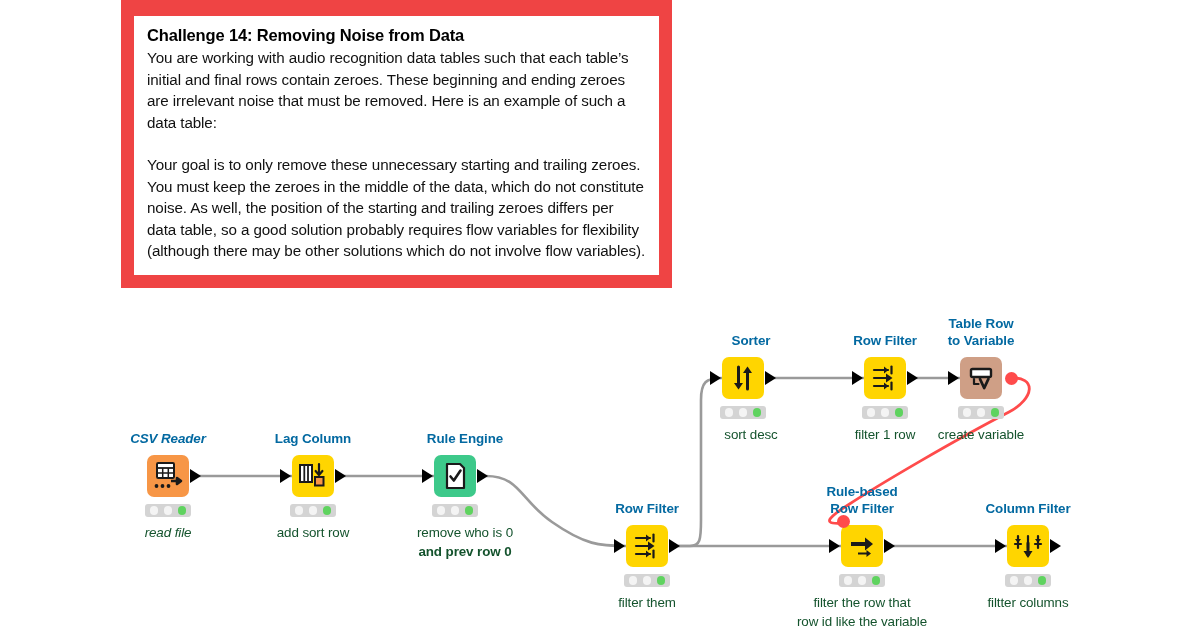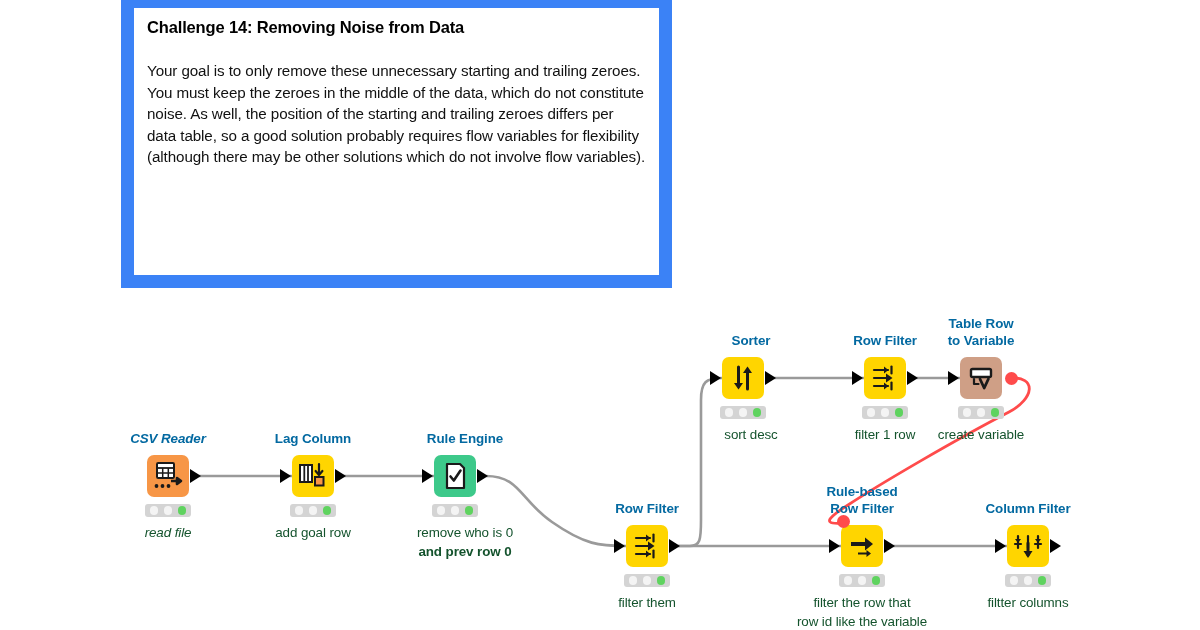--- a/index.html
+++ b/index.html
@@ -12,23 +12,23 @@
     overflow:hidden;
     -webkit-font-smoothing:antialiased;
   }
   #stage{position:absolute;left:0;top:0;width:1200px;height:630px;}
 
   
   .challenge-frame{
     position:absolute;
     left:121px;top:0px;
     width:551px;height:288px;
-    background:#3b82f6;
+    background:#ef4444;
     box-sizing:border-box;
-    padding:8px 13px 13px 13px;
+    padding:16px 13px 13px 13px;
   }
   .challenge-inner{
     width:100%;height:100%;
     background:#ffffff;
     box-sizing:border-box;
     padding:9px 13px 10px 13px;
     overflow:hidden;
   }
   .challenge-title{
     font-size:16.5px;
@@ -120,20 +120,21 @@
   }
 </style>
 </head>
 <body>
 
 <div id="stage">
 
   <div class="challenge-frame">
     <div class="challenge-inner">
       <div class="challenge-title">Challenge 14: Removing Noise from Data</div>
+      <p class="challenge-para">You are working with audio recognition data tables such that each table’s initial and final rows contain zeroes. These beginning and ending zeroes are irrelevant noise that must be removed. Here is an example of such a data table:</p>
       <div class="challenge-gap"></div>
       <p class="challenge-para">Your goal is to only remove these unnecessary starting and trailing zeroes. You must keep the zeroes in the middle of the data, which do not constitute noise. As well, the position of the starting and trailing zeroes differs per data table, so a good solution probably requires flow variables for flexibility (although there may be other solutions which do not involve flow variables).</p>
     </div>
   </div>
 
   <div class="wf-layer">
     <svg class="edges" viewBox="0 0 1200 630" xmlns="http://www.w3.org/2000/svg">
       <g fill="none" stroke="#9a9a9a" stroke-width="2.6" stroke-linecap="round">
 
         <path d="M199 476 L292 476"></path>
@@ -196,21 +197,21 @@
           <rect x="18" y="17" width="8.5" height="8.5" fill="#f79646" stroke="#1a1a1a" stroke-width="2"></rect>
         </svg>
       </div>
       <div class="port in"></div>
       <div class="port out"></div>
       <div class="status-bar">
         <span class="status-dot"></span>
         <span class="status-dot"></span>
         <span class="status-dot on"></span>
       </div>
-      <div class="node-comment">add goal row</div>
+      <div class="node-comment">add sort row</div>
     </div>
 
     <div class="node" style="left:434px;top:455px;width:62px;height:42px;">
       <div class="node-title" style="top:-24px;">Rule Engine</div>
       <div class="node-box" style="background:#3dc98a;">
         <svg width="30" height="30" viewBox="0 0 30 30">
           <path d="M7 3 L20 3 L24 7 L24 27 L7 27 Z" fill="#ffffff" stroke="#1a1a1a" stroke-width="2.2" stroke-linejoin="round"></path>
           <path d="M10.5 15.5 L13.8 19.5 L20.5 9.5" stroke="#1a1a1a" stroke-width="2.6" fill="none" stroke-linecap="round" stroke-linejoin="round"></path>
         </svg>
       </div>

